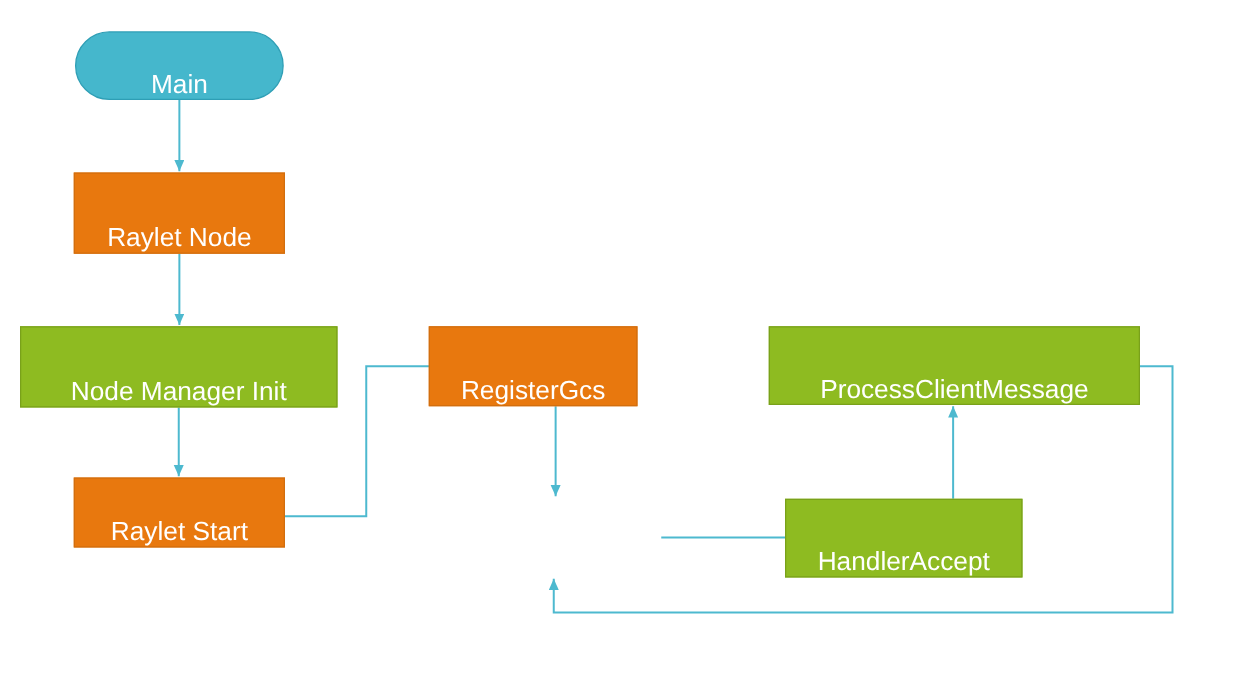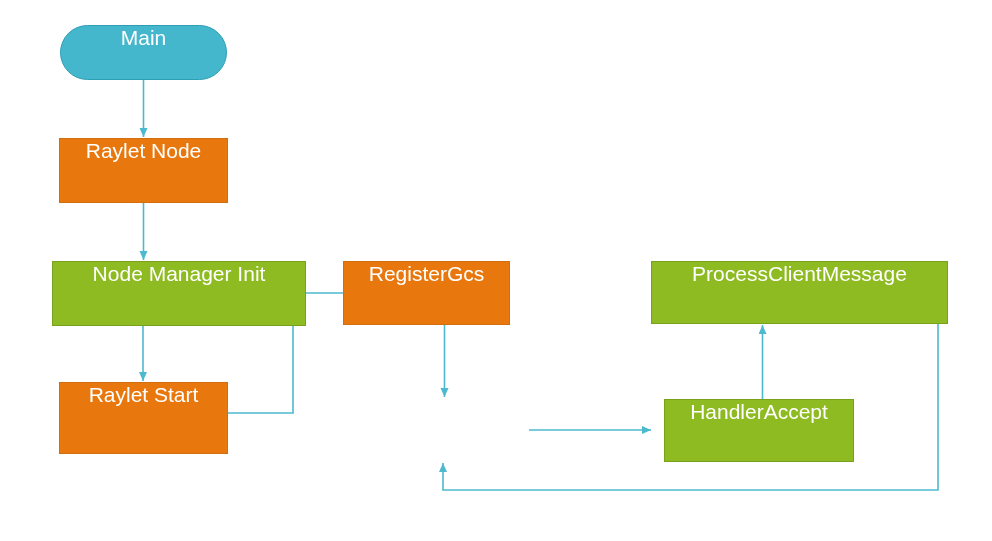--- a/index.html
+++ b/index.html
@@ -10,27 +10,27 @@
   }
   html,body{margin:0;padding:0;background:var(--background);}
   .canvas{
     position:relative;width:992px;height:541px;background:var(--background);
     font-family:"Liberation Sans", sans-serif;overflow:hidden;
   }
   .connectors{position:absolute;left:0;top:0;width:992px;height:541px;}
   .connectors polyline{fill:none;stroke:var(--connector);stroke-width:1.6;}
   .arrowhead{fill:var(--connector);}
   .node{
-    position:absolute;display:flex;align-items:flex-start;justify-content:center;
+    position:absolute;display:flex;align-items:flex-end;justify-content:center;
     color:var(--text);font-size:21px;line-height:1.1;text-align:center;
     box-sizing:border-box;
   }
   .node.cyan{background:var(--node-cyan);border:1px solid var(--node-cyan-border);}
   .node.orange{background:var(--node-orange);border:1px solid var(--node-orange-border);}
-  .node.green{background:var(--node-green);border:1px solid var(--node-green-border);margin-left:36px;}
+  .node.green{background:var(--node-green);border:1px solid var(--node-green-border);}
   .node.stadium{border-radius:28px;}
 </style>
 </head>
 <body>
 
 <div class="canvas">
 
   <svg class="connectors" viewBox="0 0 992 541" xmlns="http://www.w3.org/2000/svg">
     <defs>
       <marker id="arrow" markerWidth="10" markerHeight="9" refX="9" refY="4" orient="auto" markerUnits="userSpaceOnUse">
@@ -52,21 +52,21 @@
   </div>
 
   <div class="node orange" style="left:59px;top:138px;width:169px;height:65px">
     <span>Raylet Node</span>
   </div>
 
   <div class="node green" style="left:16px;top:261px;width:254px;height:65px">
     <span>Node Manager Init</span>
   </div>
 
-  <div class="node orange" style="left:59px;top:382px;width:169px;height:72px">
+  <div class="node orange" style="left:59px;top:382px;width:169px;height:56px">
     <span>Raylet Start</span>
   </div>
 
   <div class="node orange" style="left:343px;top:261px;width:167px;height:64px">
     <span>RegisterGcs</span>
   </div>
 
 
   <div class="node green" style="left:628px;top:399px;width:190px;height:63px">
     <span>HandlerAccept</span>

